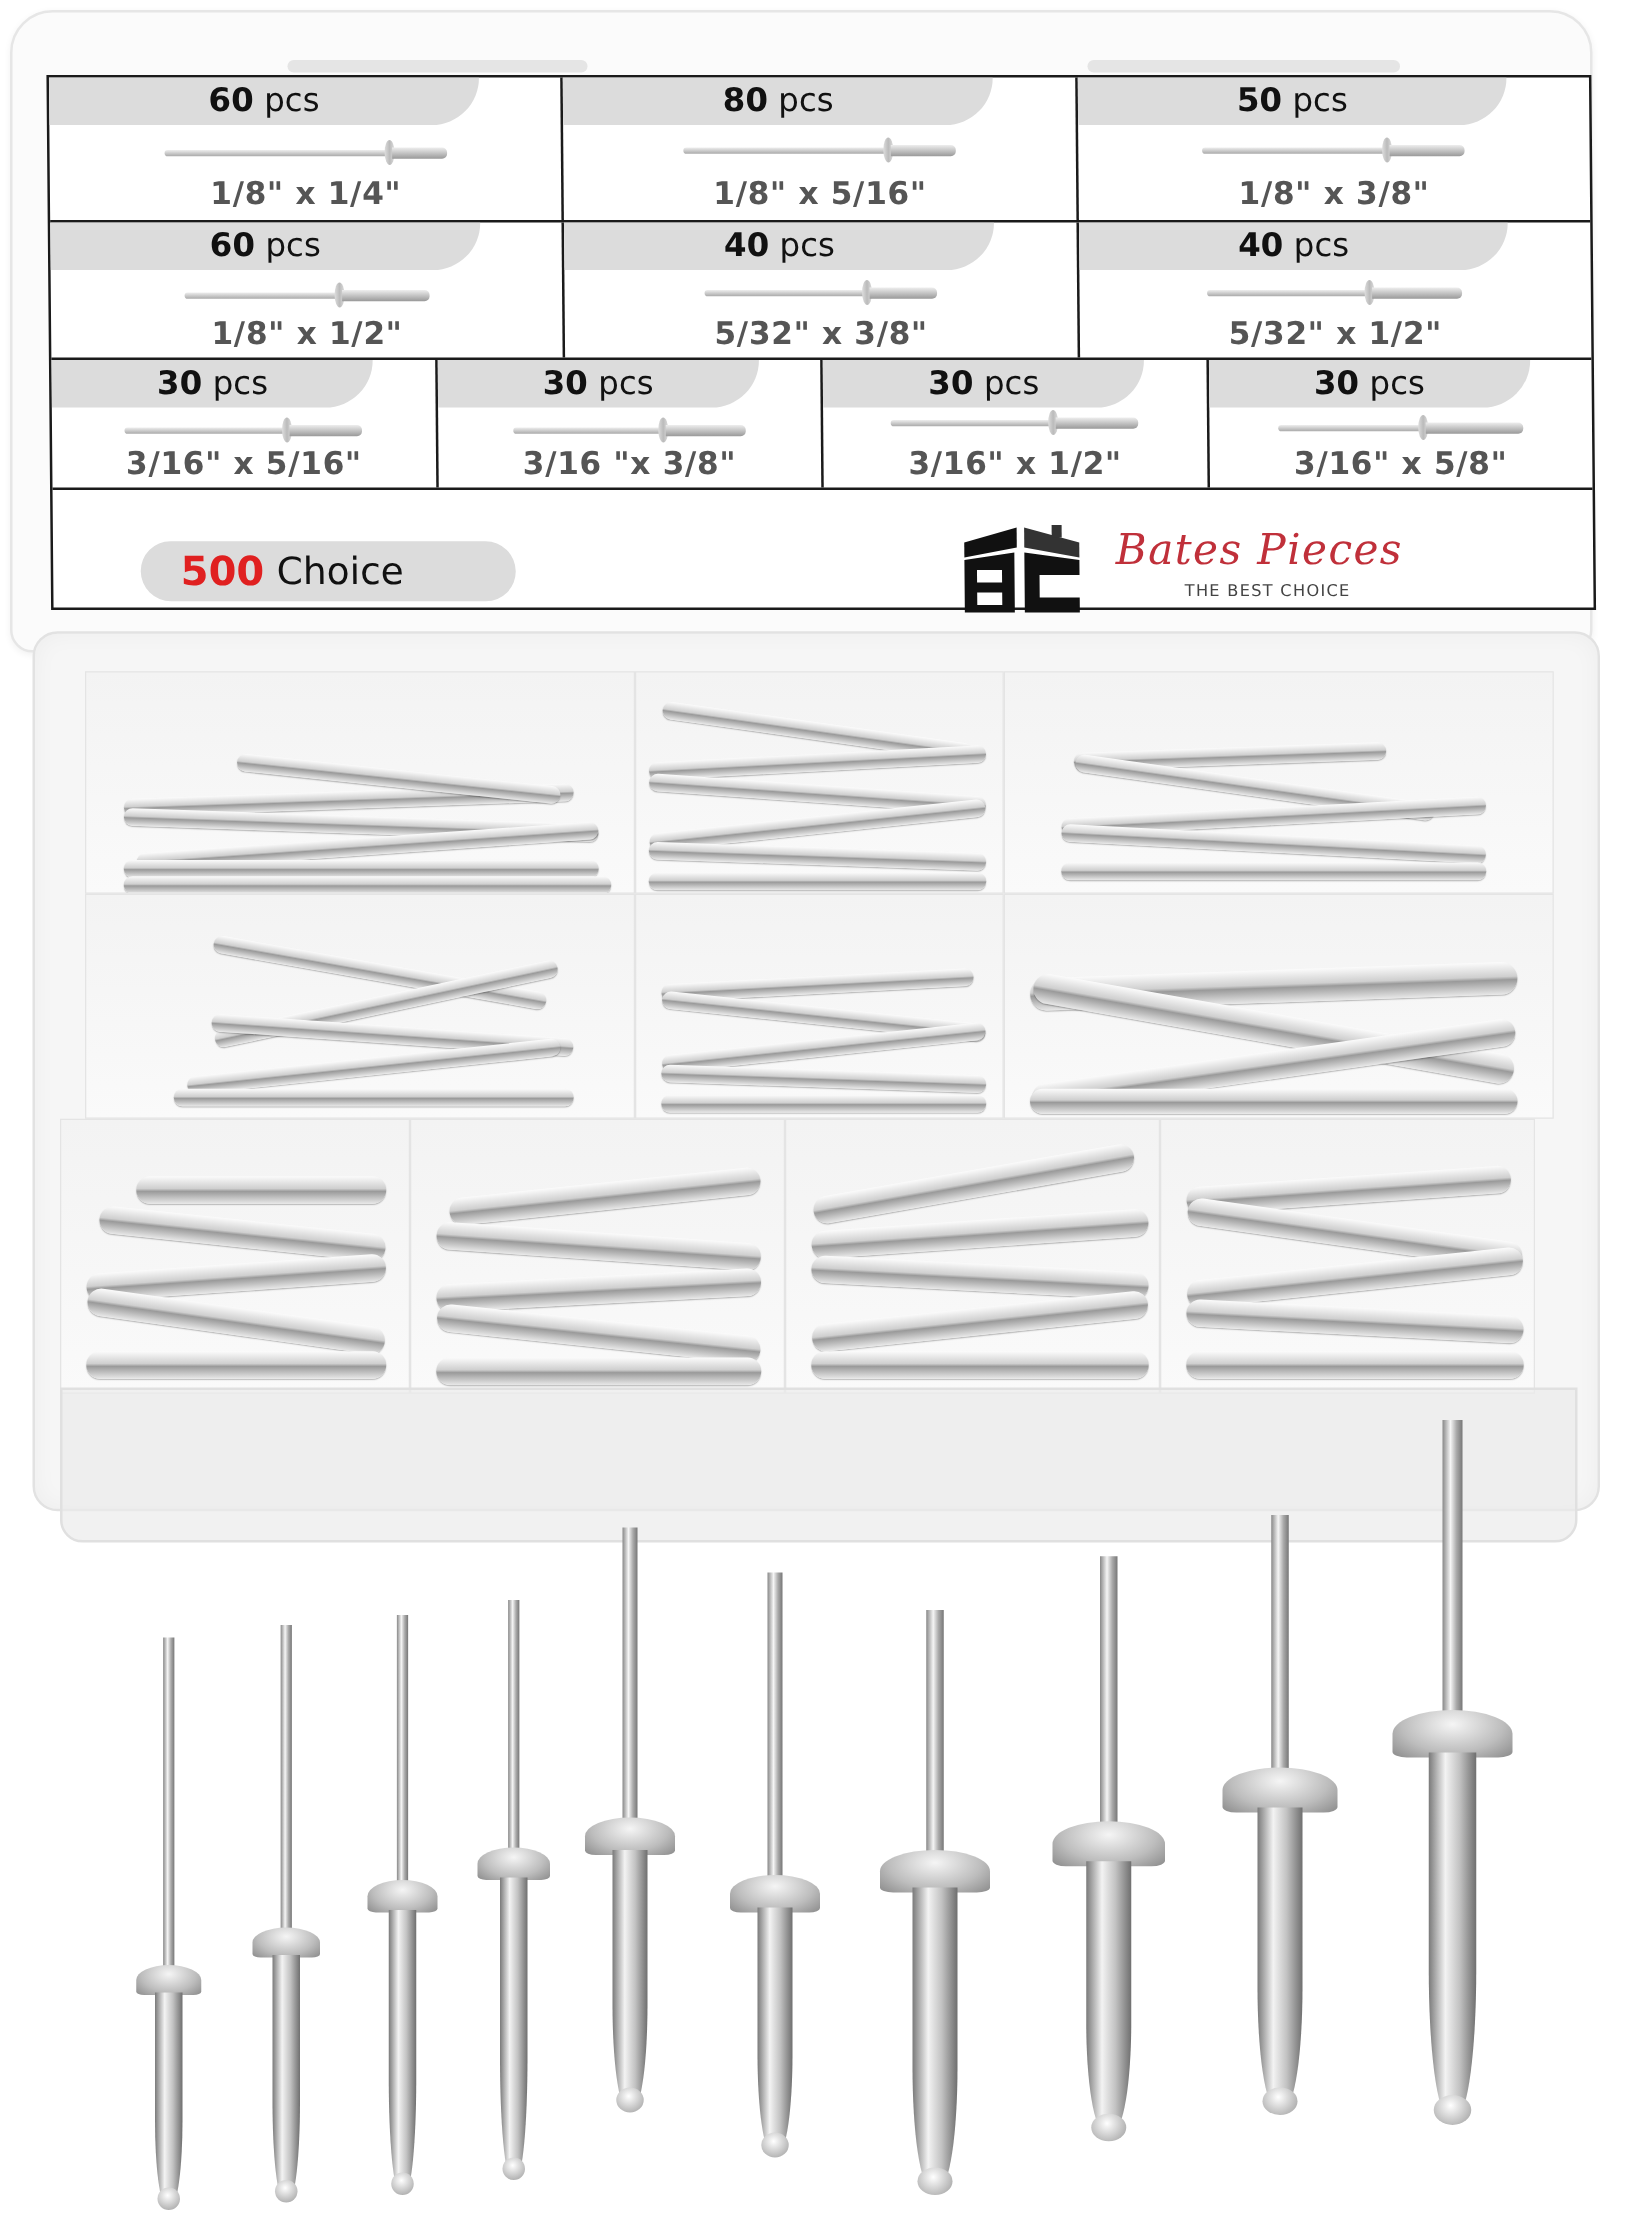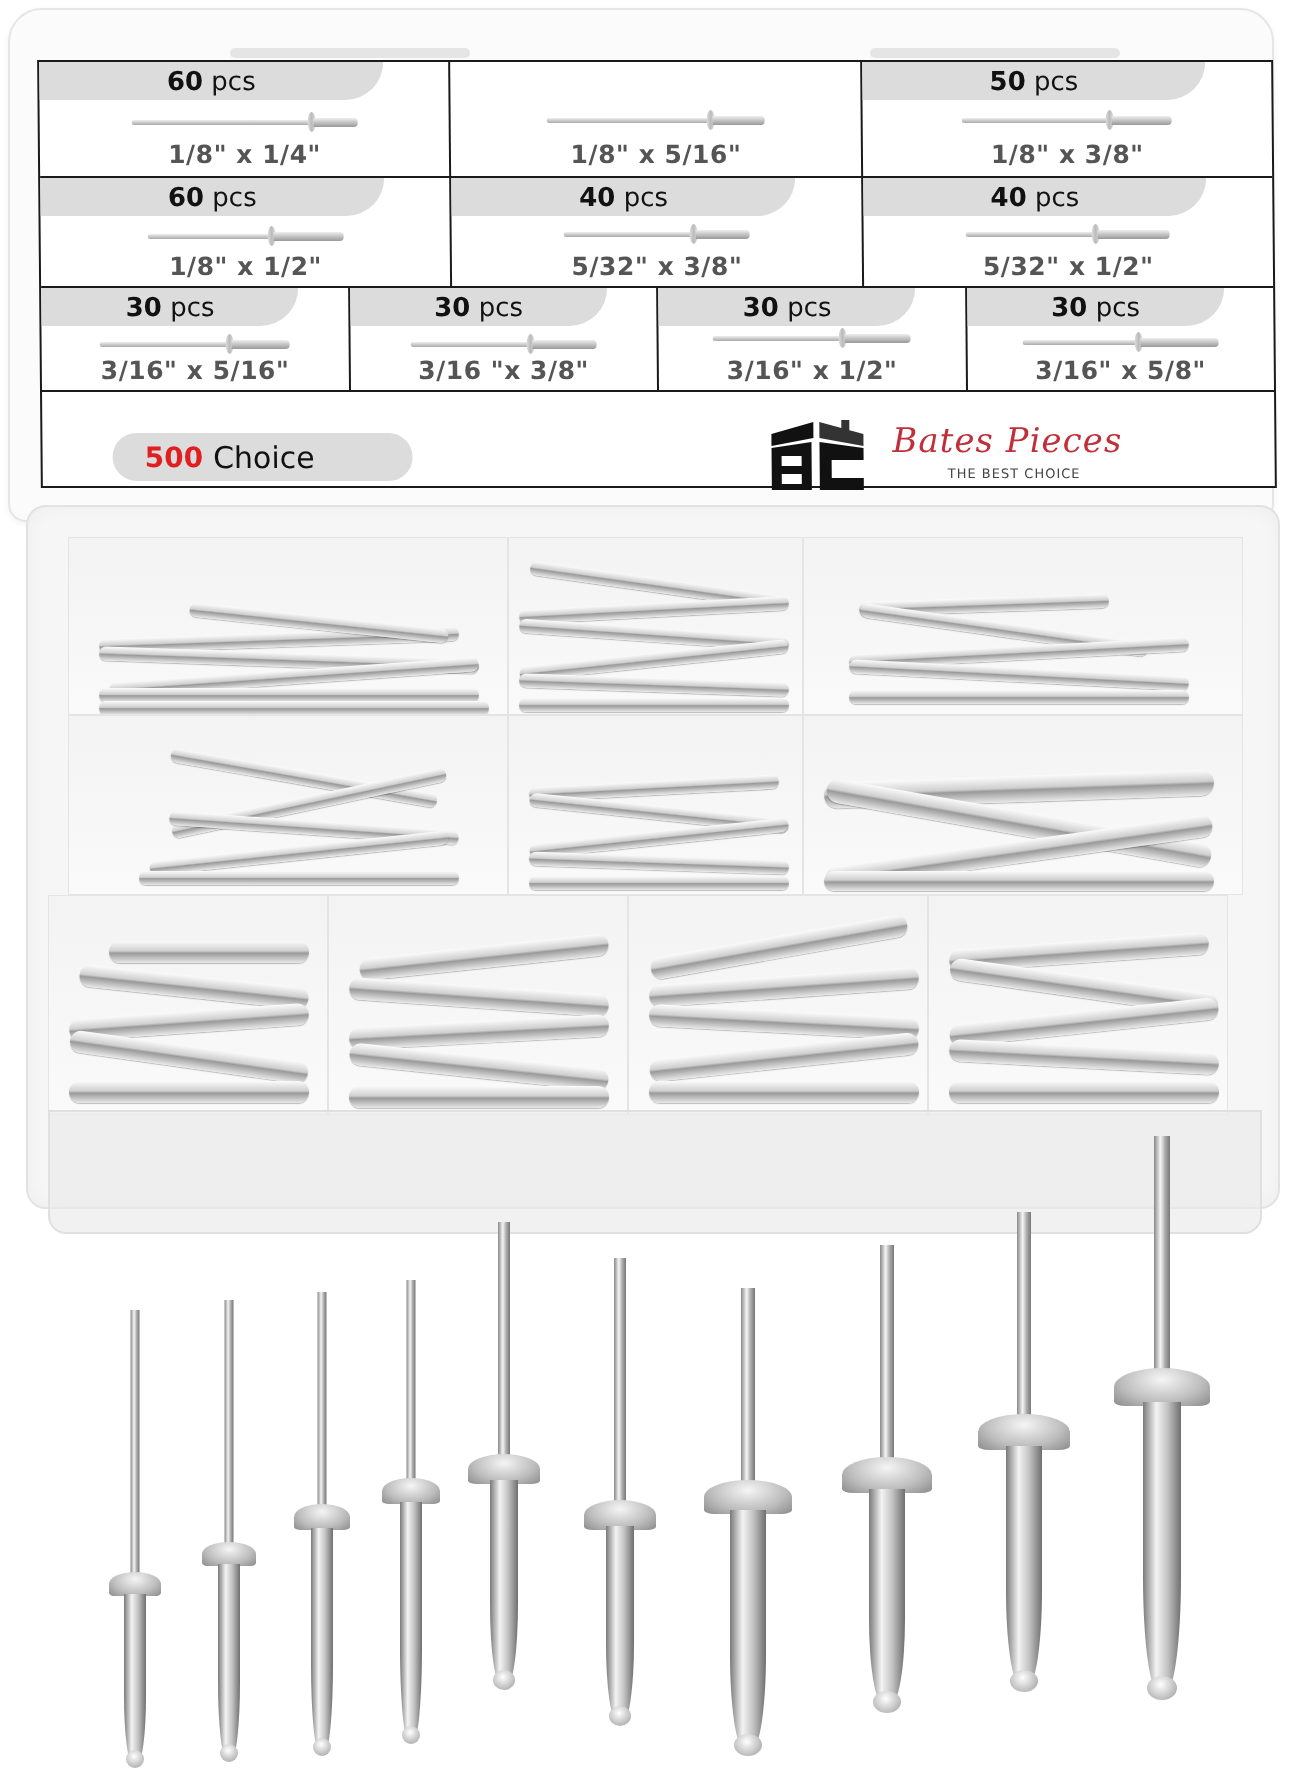--- a/index.html
+++ b/index.html
@@ -14,21 +14,21 @@
   .qty{font-size:26px;color:#111;}
   .qty b{font-weight:bold;}
   .size{position:absolute;left:0;right:0;font-size:25px;color:#555;font-weight:bold;letter-spacing:0.5px;}
   .mini-rivet{position:absolute;left:50%;transform:translateX(-50%);height:8px;}
   .mini-rivet .stem{position:absolute;left:0;top:2px;height:5px;background:linear-gradient(#eee,#aaa);border-radius:3px;}
   .mini-rivet .head{position:absolute;top:-6px;width:8px;height:20px;background:linear-gradient(90deg,#ddd,#bbb,#ddd);border-radius:50%;}
   .mini-rivet .body{position:absolute;top:0;height:9px;background:linear-gradient(#eee,#999);border-radius:0 4px 4px 0;}
   .footer-row{position:absolute;left:0;right:0;top:328px;bottom:0;}
   .kit-title{position:absolute;left:70px;top:12px;font-size:22px;font-weight:bold;color:#111;}
   .pieces-pill{position:absolute;left:70px;top:43px;width:300px;height:48px;border-radius:24px;background:#dcdcdc;display:flex;align-items:center;padding-left:32px;box-sizing:border-box;}
-  .pieces-num{font-size:28px;font-weight:bold;color:#e02020;margin-right:10px;}
+  .pieces-num{font-size:32px;font-weight:bold;color:#e02020;margin-right:10px;}
   .pieces-lbl{font-size:30px;color:#111;}
   .logo{position:absolute;left:725px;top:30px;width:100px;height:72px;}
   .brand{position:absolute;left:850px;top:30px;font-family:"DejaVu Serif","Liberation Serif",serif;font-style:italic;font-size:34px;color:#c0303a;letter-spacing:1px;}
   .tagline{position:absolute;left:905px;top:76px;font-size:13px;color:#444;letter-spacing:1px;}
   .tray{position:absolute;left:26px;top:505px;width:1250px;height:700px;border:2px solid #e2e2e2;border-radius:20px;background:#f6f6f6;box-shadow:inset 0 0 20px rgba(0,0,0,.04);}
   .comp{position:absolute;border:1px solid #e4e4e4;box-sizing:border-box;background:linear-gradient(#f3f3f3,#fafafa);overflow:hidden;}
   .comp-rivet{position:absolute;height:14px;border-radius:7px;background:linear-gradient(#fbfbfb,#cfcfcf 45%,#9a9a9a 55%,#e8e8e8);box-shadow:0 1px 1px rgba(0,0,0,.25);}
   .tray-front{position:absolute;left:48px;top:1110px;width:1210px;height:120px;border:2px solid #e0e0e0;border-radius:0 0 18px 18px;background:rgba(235,235,235,.7);}
   .loose{position:absolute;}
   .loose .mandrel{position:absolute;left:50%;transform:translateX(-50%);background:linear-gradient(90deg,#888,#f5f5f5 40%,#aaa 70%,#777);}
@@ -52,20 +52,23 @@
           <span class="qty"><b>60</b> <span>pcs</span></span>
         </div>
       <div class="mini-rivet" style="top:56px;width:226px;">
           <div class="stem" style="width:180px"></div>
           <div class="head" style="left:176px"></div>
           <div class="body" style="left:182px;width:44px"></div>
         </div>
       <div class="size" style="top:78px;">1/8" x 1/4"</div>
     </div>
     <div class="cell">
+      <div class="pill">
+          <span class="qty"><b>80</b> <span>pcs</span></span>
+        </div>
       <div class="mini-rivet" style="top:54px;width:218px;">
           <div class="stem" style="width:164px"></div>
           <div class="head" style="left:160px"></div>
           <div class="body" style="left:166px;width:52px"></div>
         </div>
       <div class="size" style="top:78px;">1/8" x 5/16"</div>
     </div>
     <div class="cell">
       <div class="pill">
           <span class="qty"><b>50</b> <span>pcs</span></span>

